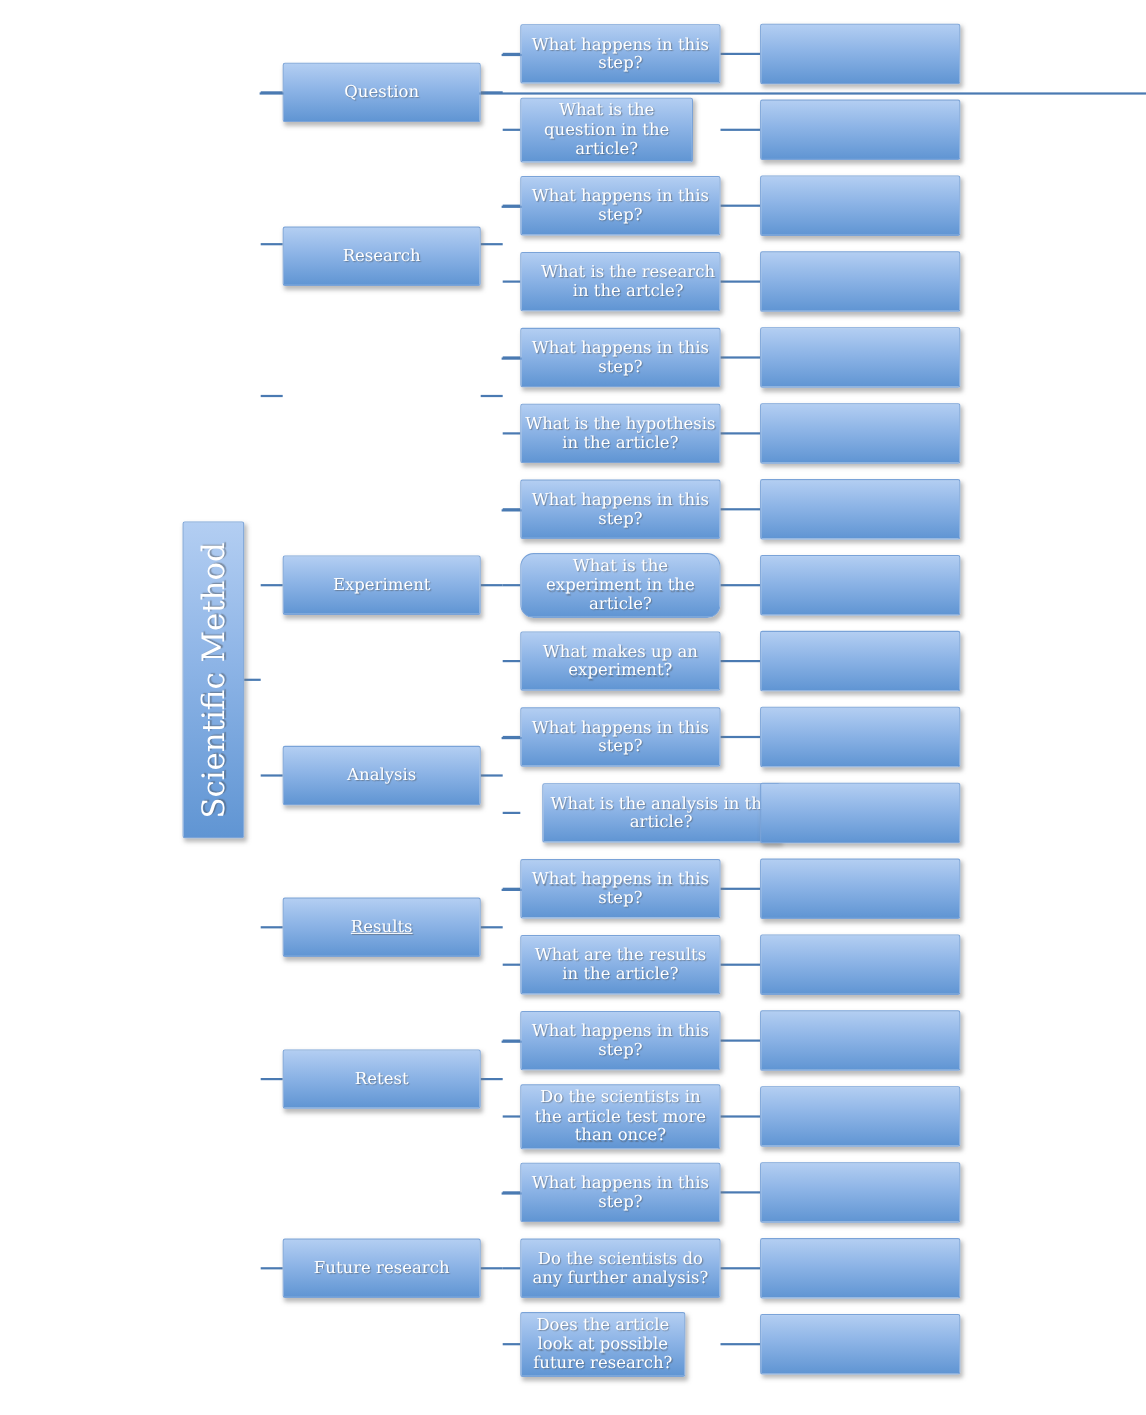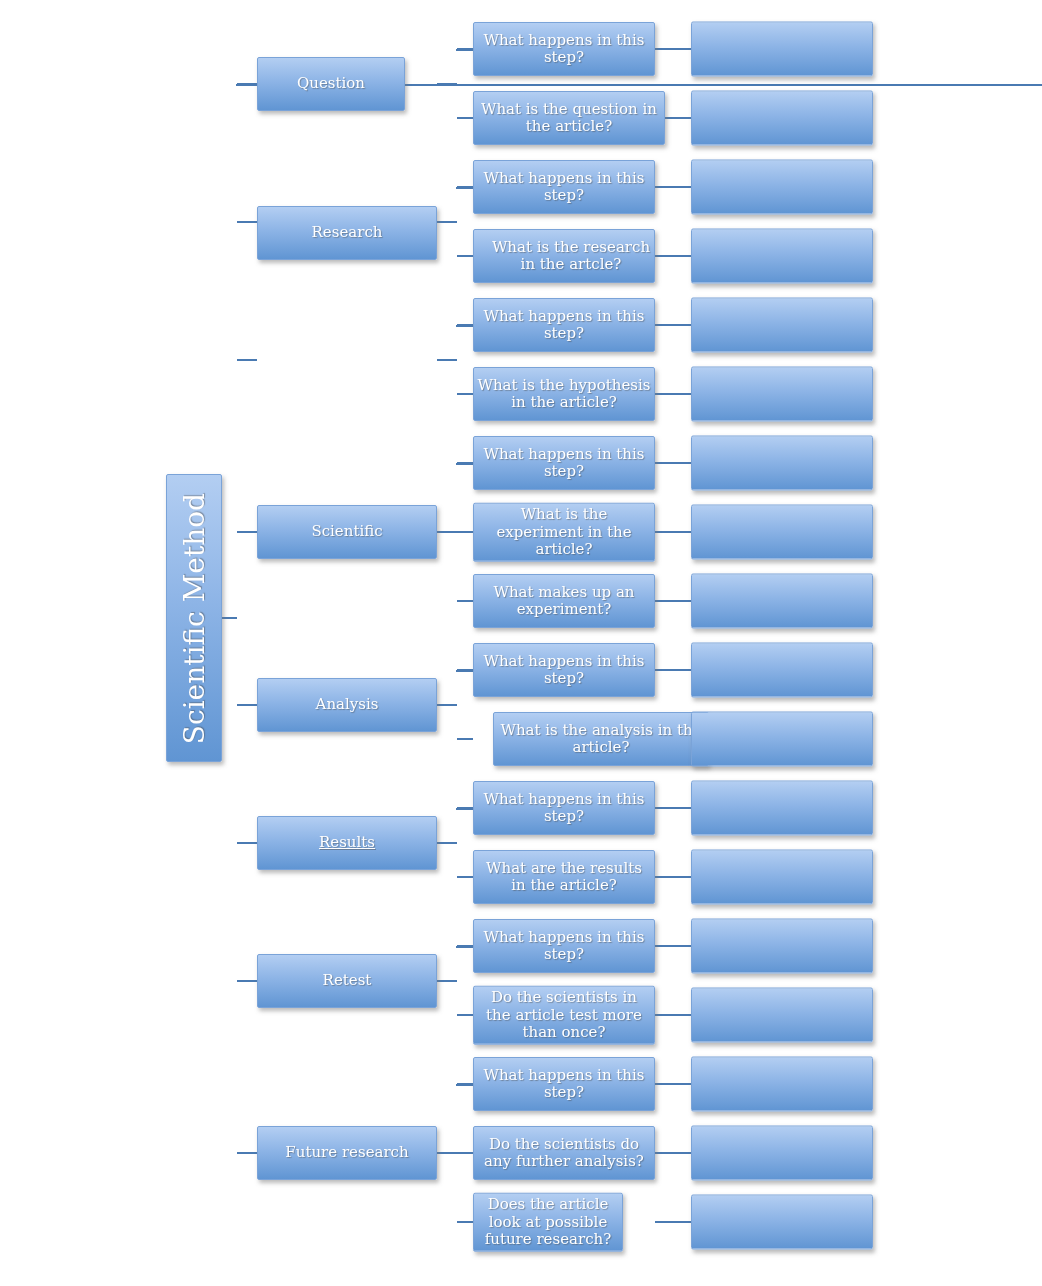--- a/index.html
+++ b/index.html
@@ -109,28 +109,28 @@
     <div class="wire" style="left: 456px; top: 1084px; width: 138px; height: 2px;"></div>
     <div class="wire" style="left: 457px; top: 1083px; width: 16px; height: 2px;"></div>
     <div class="wire" style="left: 655px; top: 1083px; width: 36px; height: 2px;"></div>
     <div class="wire" style="left: 457px; top: 1152px; width: 16px; height: 2px;"></div>
     <div class="wire" style="left: 655px; top: 1152px; width: 36px; height: 2px;"></div>
     <div class="wire" style="left: 457px; top: 1221px; width: 16px; height: 2px;"></div>
     <div class="wire" style="left: 655px; top: 1221px; width: 36px; height: 2px;"></div>
     <div class="node root-node" style="left: 166px; top: 618.25px; width: 56px; min-height: 288px;">
       <span class="lbl">Scientific Method</span>
     </div>
-    <div class="node branch-node" style="left: 257px; top: 83.5px; width: 148px; min-height: 54px;">
+    <div class="node branch-node" style="left: 257px; top: 83.5px; width: 180px; min-height: 54px;">
       <span class="lbl">Question</span>
     </div>
     <div class="node question-node" style="left: 473px; top: 49px; width: 182px; min-height: 54px;">
       <span class="lbl">What happens in this step?</span>
     </div>
     <div class="node answer-box" style="left: 691px; top: 49px; width: 182px; min-height: 55px;"></div>
-    <div class="node question-node" style="left: 473px; top: 118px; width: 192px; min-height: 54px;">
+    <div class="node question-node" style="left: 473px; top: 118px; width: 157px; min-height: 54px;">
       <span class="lbl">What is the question in the article?</span>
     </div>
     <div class="node answer-box" style="left: 691px; top: 118px; width: 182px; min-height: 55px;"></div>
     <div class="node branch-node" style="left: 257px; top: 233px; width: 180px; min-height: 54px;">
       <span class="lbl">Research</span>
     </div>
     <div class="node question-node" style="left: 473px; top: 187px; width: 182px; min-height: 54px;">
       <span class="lbl">What happens in this step?</span>
     </div>
     <div class="node answer-box" style="left: 691px; top: 187px; width: 182px; min-height: 55px;"></div>
@@ -140,27 +140,27 @@
     <div class="node answer-box" style="left: 691px; top: 256px; width: 182px; min-height: 55px;"></div>
     <div class="node question-node" style="left: 473px; top: 325px; width: 182px; min-height: 54px;">
       <span class="lbl">What happens in this step?</span>
     </div>
     <div class="node answer-box" style="left: 691px; top: 325px; width: 182px; min-height: 55px;"></div>
     <div class="node question-node" style="left: 473px; top: 394px; width: 182px; min-height: 54px;">
       <span class="lbl">What is the hypothesis in the article?</span>
     </div>
     <div class="node answer-box" style="left: 691px; top: 394px; width: 182px; min-height: 55px;"></div>
     <div class="node branch-node" style="left: 257px; top: 532px; width: 180px; min-height: 54px;">
-      <span class="lbl">Scientific</span>
+      <span class="lbl">Experiment</span>
     </div>
     <div class="node question-node" style="left: 473px; top: 463px; width: 182px; min-height: 54px;">
       <span class="lbl">What happens in this step?</span>
     </div>
     <div class="node answer-box" style="left: 691px; top: 463px; width: 182px; min-height: 55px;"></div>
-    <div class="node question-node" style="left: 473px; top: 532px; width: 182px; min-height: 54px;">
+    <div class="node question-node" style="left: 473px; top: 532px; width: 182px; min-height: 54px; border-radius: 12px;">
       <span class="lbl">What is the experiment in the article?</span>
     </div>
     <div class="node answer-box" style="left: 691px; top: 532px; width: 182px; min-height: 55px;"></div>
     <div class="node question-node" style="left: 473px; top: 601px; width: 182px; min-height: 54px;">
       <span class="lbl">What makes up an experiment?</span>
     </div>
     <div class="node answer-box" style="left: 691px; top: 601px; width: 182px; min-height: 55px;"></div>
     <div class="node branch-node" style="left: 257px; top: 704.5px; width: 180px; min-height: 54px;">
       <span class="lbl">Analysis</span>
     </div>

